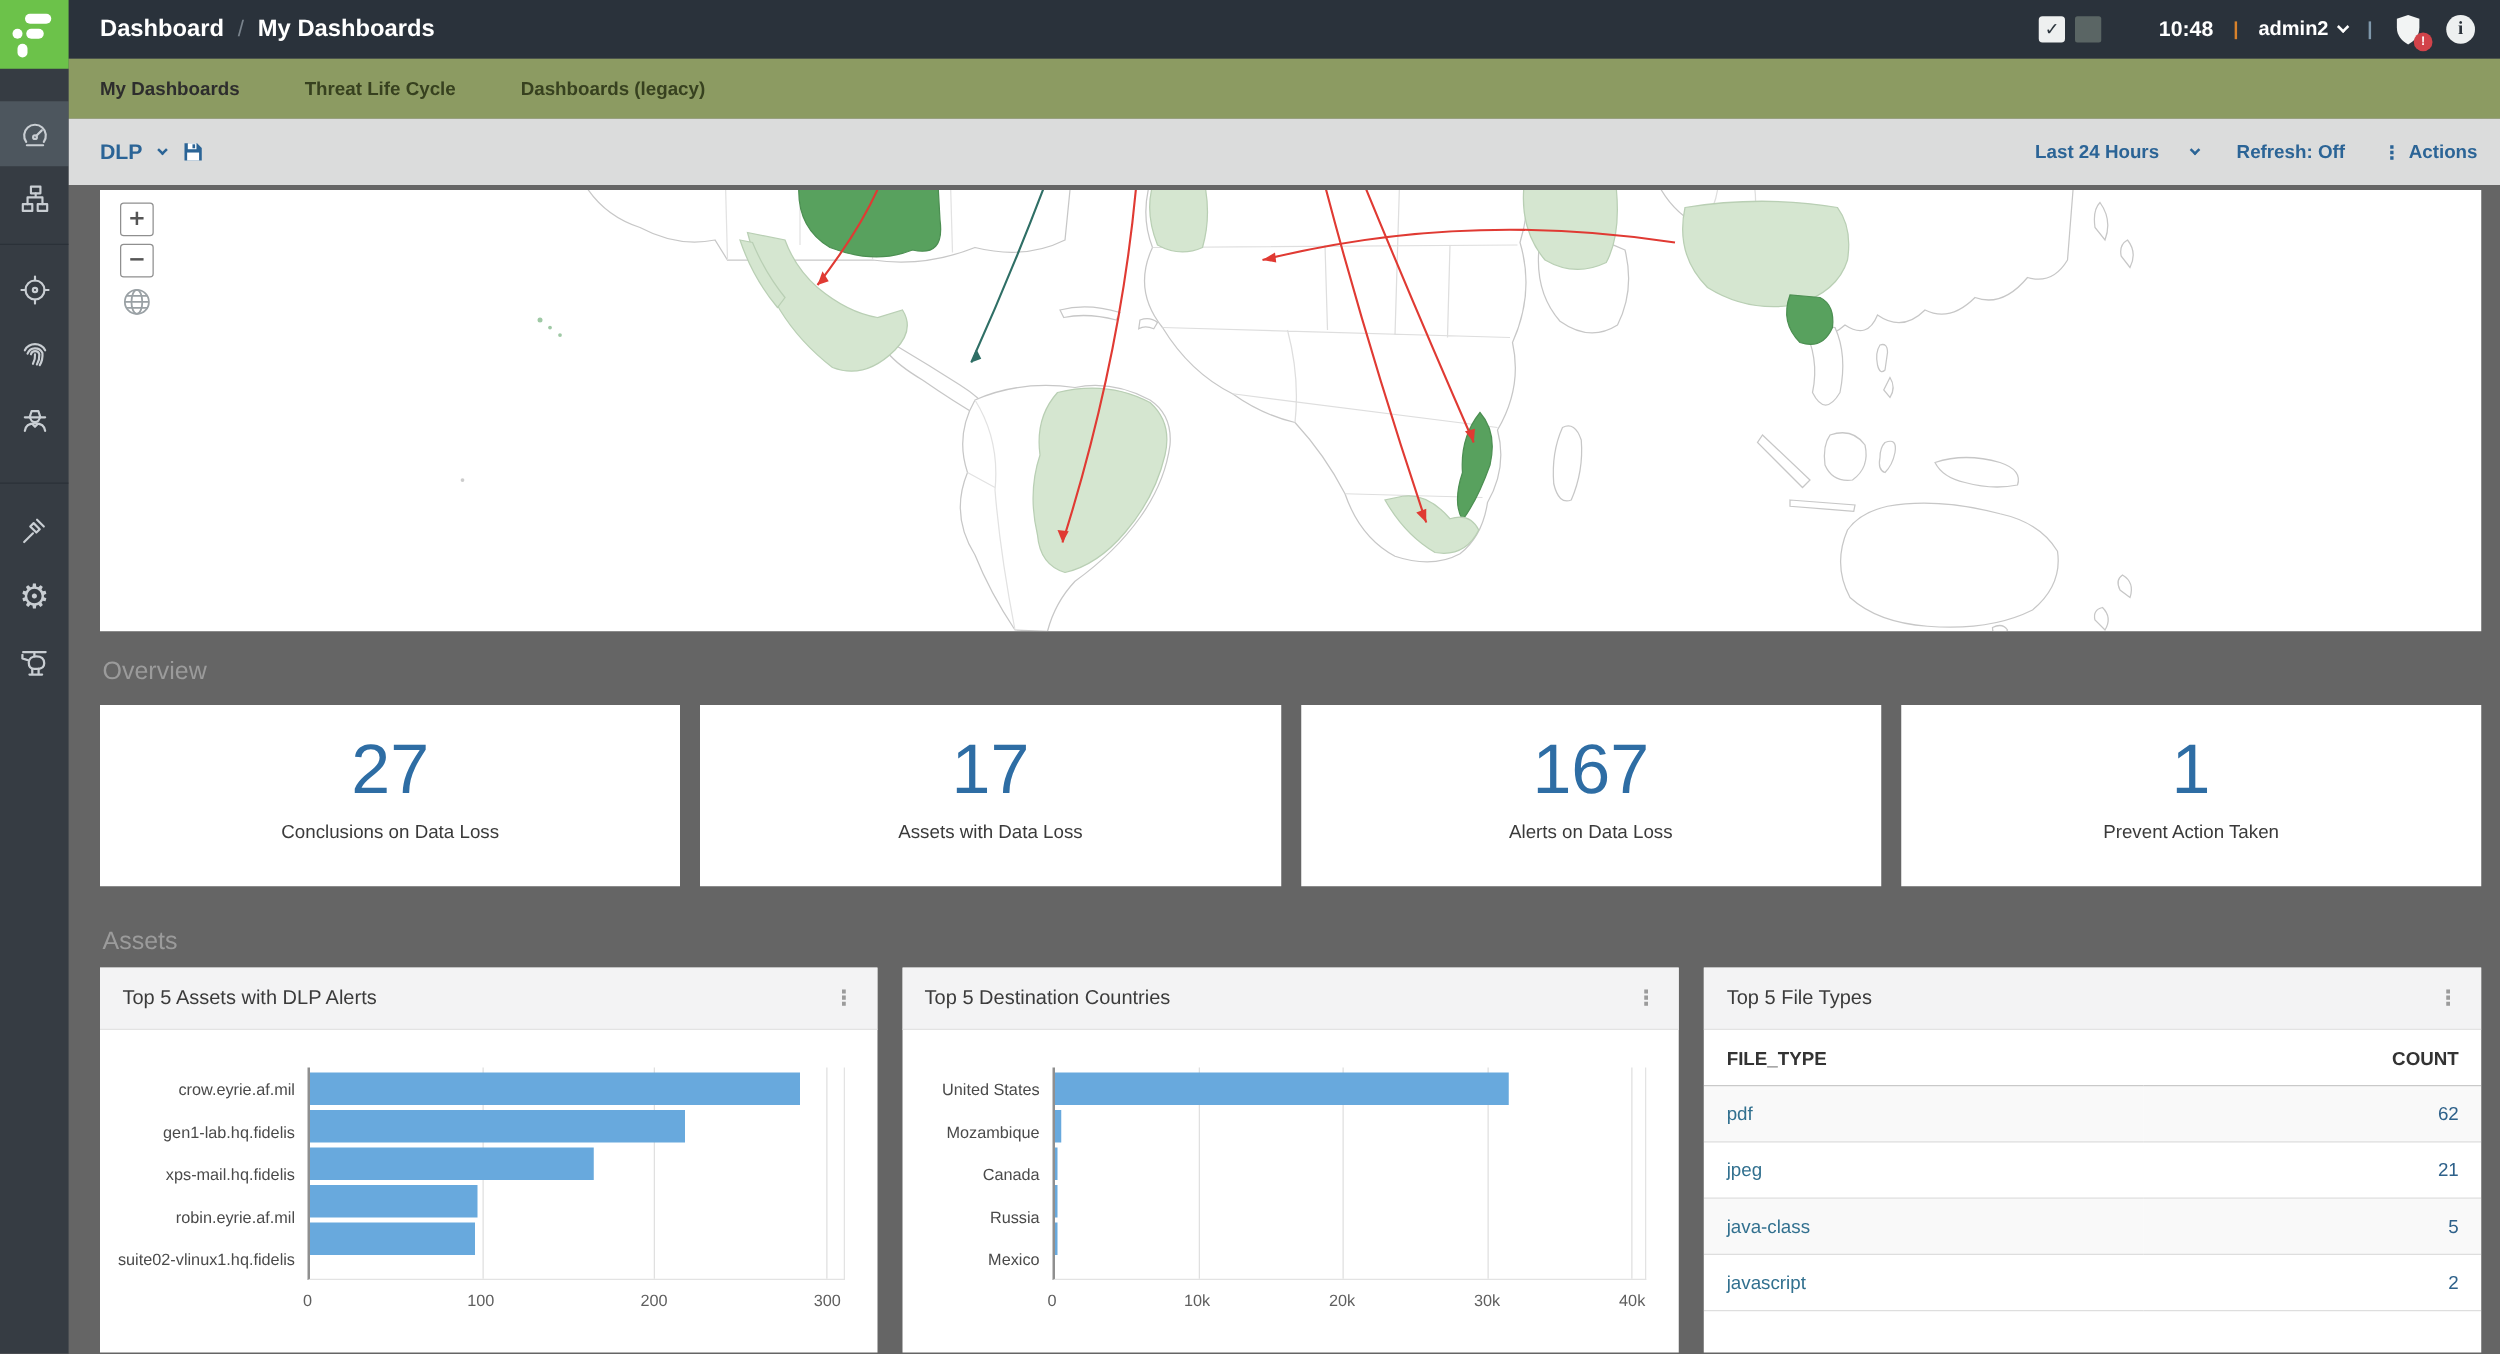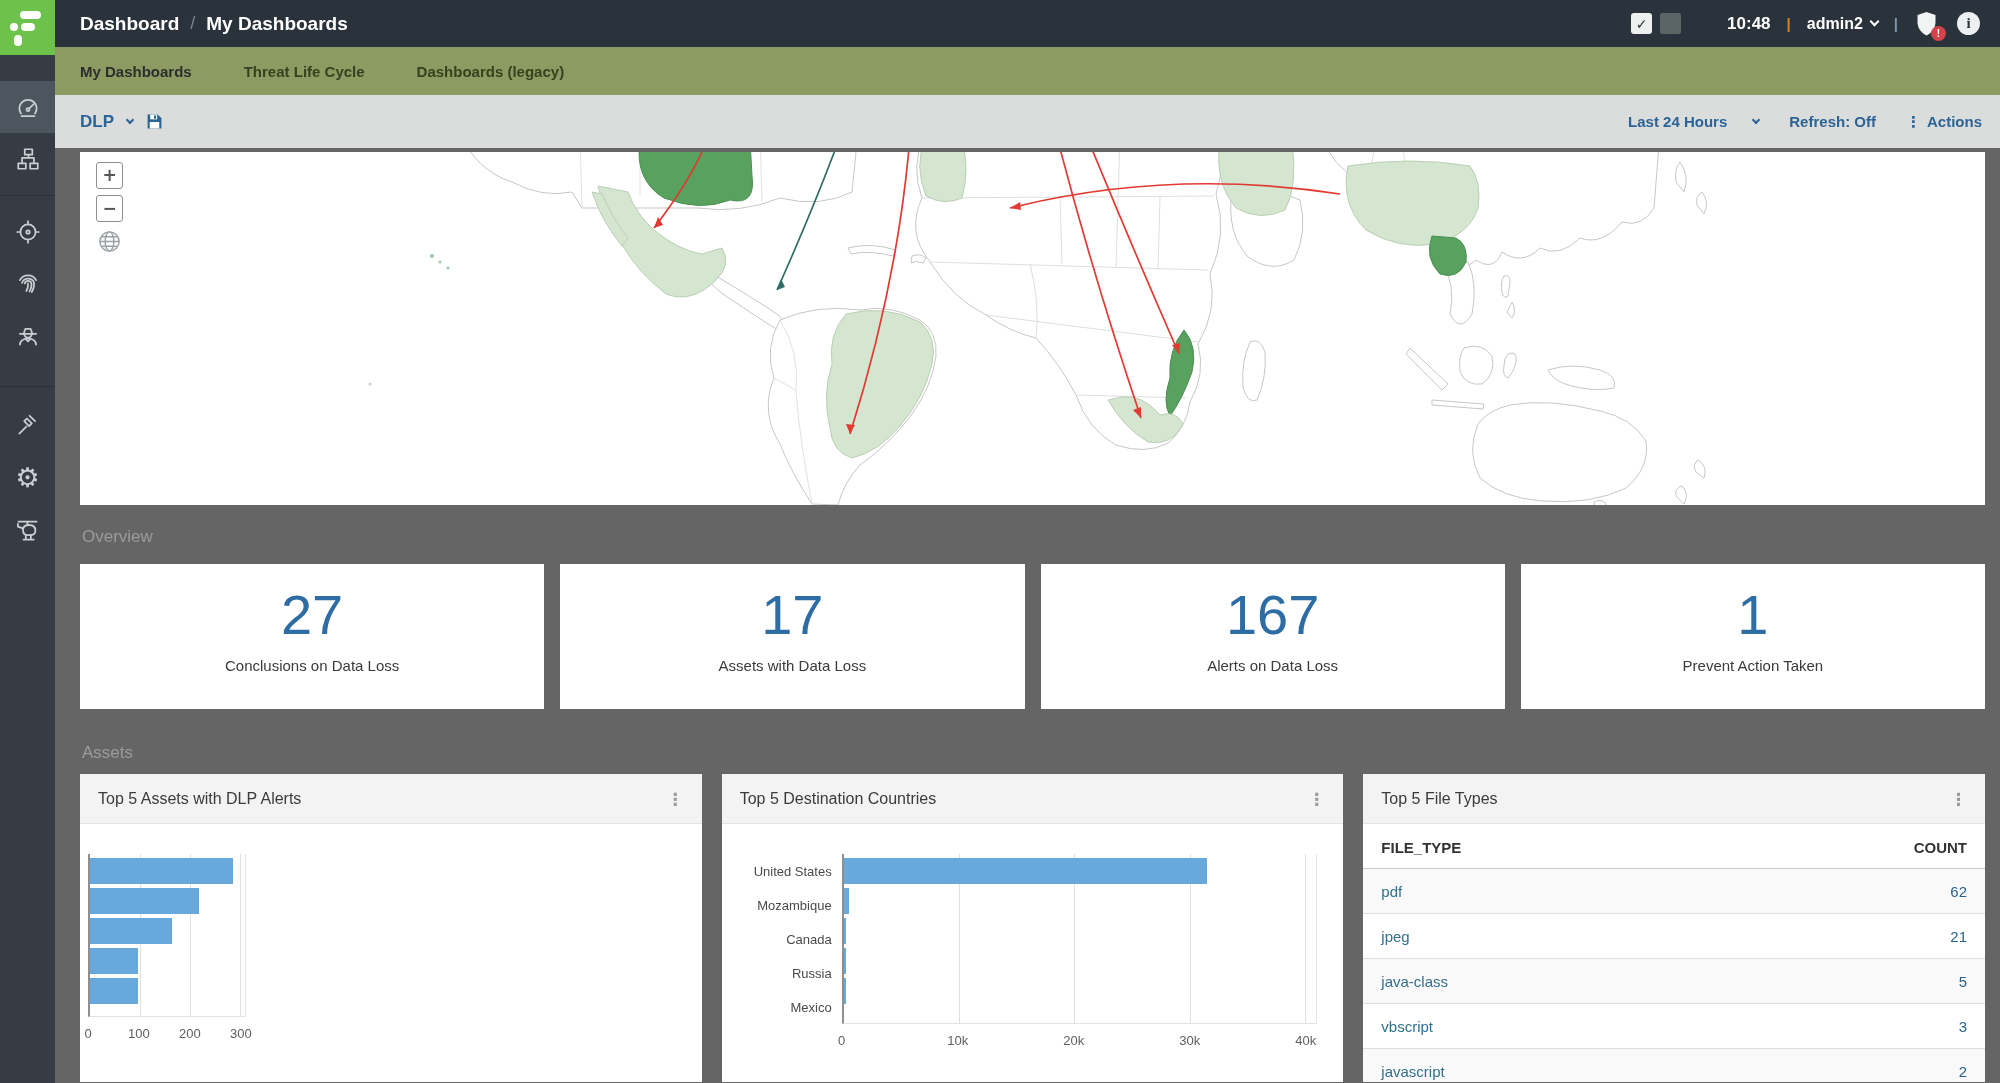--- a/index.html
+++ b/index.html
@@ -57,21 +57,21 @@
   .kebab.blue { color:#2b6496; font-size:15px; }
 
   
   .content { flex:1; background:#656565; padding:4px 15px 0 25px; overflow:hidden; }
   .map-panel { position:relative; height:353px; background:#fff; overflow:hidden; }
   .map-panel svg.worldmap { position:absolute; inset:0; }
   .map-controls { position:absolute; left:16px; top:10px; display:flex; flex-direction:column; gap:6px; z-index:2; }
   .map-btn { width:27px; height:27px; background:#fff; border:1px solid #8f8f8f; border-radius:3px; font-size:17px; color:#555; line-height:1; font-weight:700; cursor:pointer; font-family:"DejaVu Sans",sans-serif; }
   .map-globe { width:27px; height:27px; display:flex; align-items:center; justify-content:center; cursor:pointer; }
 
-  h2.section-title { margin:20px 0 15px 2px; font-size:17px; color:#9b9b9b; font-weight:400; line-height:24px; }
+  h2.section-title { margin:20px 0 15px 2px; font-size:20px; color:#9b9b9b; font-weight:400; line-height:24px; }
   h2.assets-title { margin-top:32px; margin-bottom:9px; }
 
   .cards { display:flex; gap:16px; height:145px; }
   .card { flex:1; background:#fff; text-align:center; padding-top:22px; cursor:default; }
   .card-num { font-size:56px; color:#2e6da4; line-height:1.05; font-weight:400; }
   .card-label { margin-top:12px; font-size:15px; color:#3a3a3a; }
 
   .panels { display:flex; gap:20px; height:308px; }
   .panel { flex:1; background:#fff; display:flex; flex-direction:column; overflow:hidden; }
   .panel-header { height:50px; min-height:50px; background:#f3f3f4; border-bottom:1px solid #e3e3e3; display:flex; align-items:center; justify-content:space-between; padding:0 18px; }
@@ -338,20 +338,27 @@
       <h2 class="section-title assets-title">Assets</h2>
       <div class="panels">
 
         <section class="panel">
           <header class="panel-header">
             <span class="panel-title">Top 5 Assets with DLP Alerts</span>
             <span class="kebab">⋮</span>
           </header>
           <div class="panel-body bar-chart">
             <div class="chart-grid" style="grid-template-columns: 158px 1fr;">
+              <div class="labels">
+                  <div class="blabel">crow.eyrie.af.mil</div>
+                  <div class="blabel">gen1-lab.hq.fidelis</div>
+                  <div class="blabel">xps-mail.hq.fidelis</div>
+                  <div class="blabel">robin.eyrie.af.mil</div>
+                  <div class="blabel">suite02-vlinux1.hq.fidelis</div>
+                </div>
               <div class="plot">
                   <div class="gl" style="left: 32.2581%;"></div>
                   <div class="gl" style="left: 64.5161%;"></div>
                   <div class="gl" style="left: 96.7742%;"></div>
                   <div class="bar" style="width: 91.9355%; min-width: 2px; background: rgb(104, 169, 221);"></div>
                   <div class="bar" style="width: 70.3226%; min-width: 2px; background: rgb(104, 169, 221);"></div>
                   <div class="bar" style="width: 53.2258%; min-width: 2px; background: rgb(104, 169, 221);"></div>
                   <div class="bar" style="width: 31.2903%; min-width: 2px; background: rgb(104, 169, 221);"></div>
                   <div class="bar" style="width: 30.9677%; min-width: 2px; background: rgb(104, 169, 221);"></div>
                 </div>
@@ -423,24 +430,20 @@
                   </tr>
                   <tr>
                     <td class="ftype">jpeg</td>
                     <td class="fcount">21</td>
                   </tr>
                   <tr>
                     <td class="ftype">java-class</td>
                     <td class="fcount">5</td>
                   </tr>
                   <tr>
-                    <td class="ftype">vbscript</td>
-                    <td class="fcount">3</td>
-                  </tr>
-                  <tr>
                     <td class="ftype">javascript</td>
                     <td class="fcount">2</td>
                   </tr>
                 </tbody>
             </table>
           </div>
         </section>
 
       </div>
     </div>

